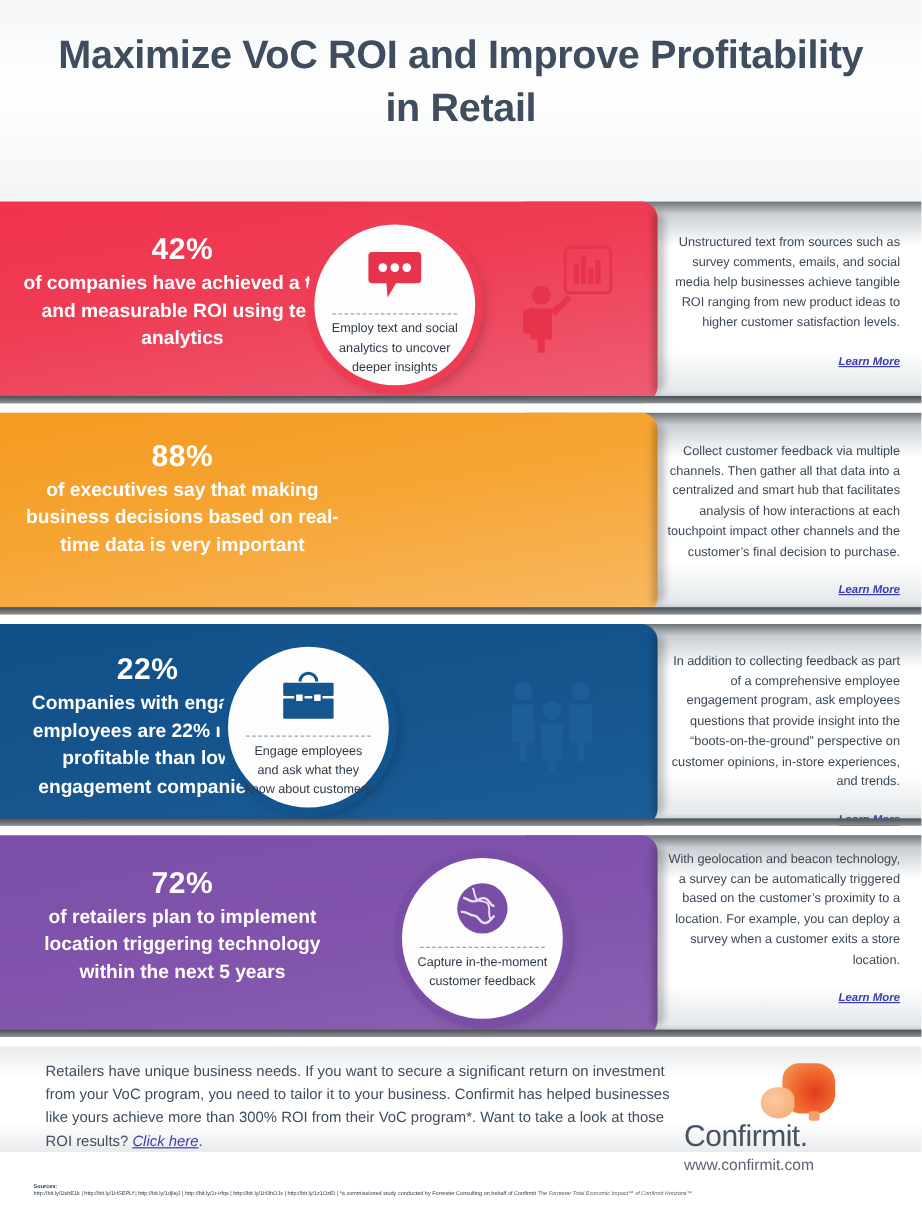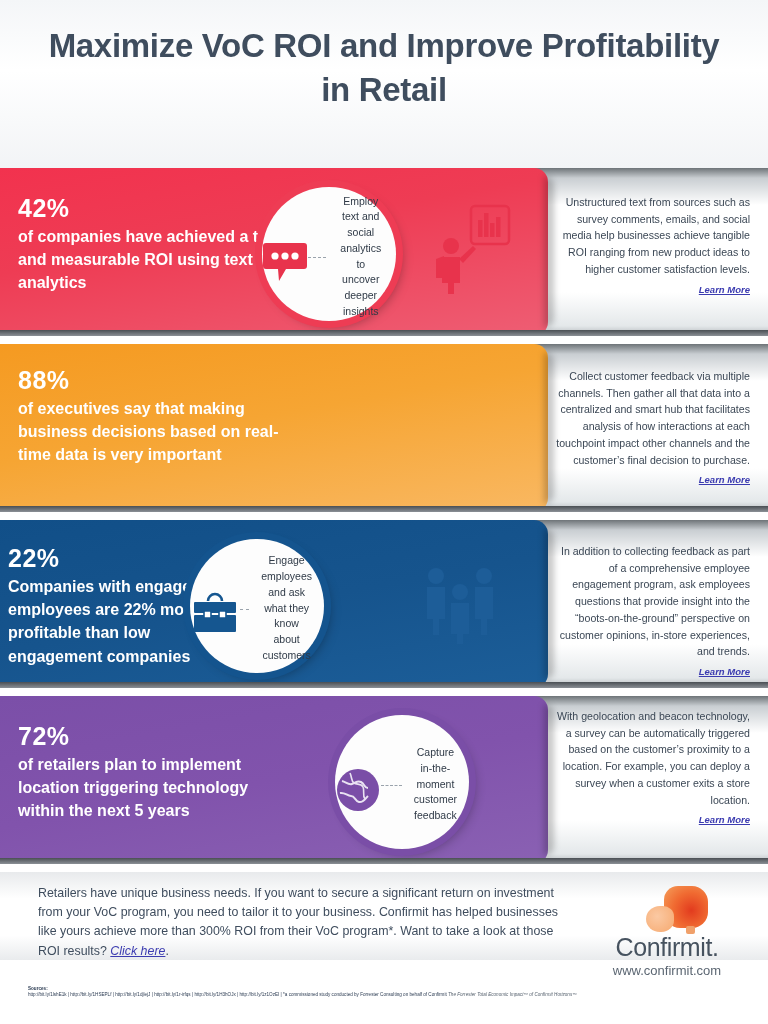--- a/index.html
+++ b/index.html
@@ -42,65 +42,65 @@
     position:absolute; right:0; top:0; width:330px; height:100%;
     background: linear-gradient(180deg,#6e7478 0%,#c9ced2 6%,#ffffff 22%,#ffffff 74%,#e4e8ea 94%,#aeb4b8 100%);
   }
   .band-sep {
     position:absolute; left:0; right:0; height:6px;
     background: linear-gradient(180deg,#4a4f54,#8b9096);
   }
 
   .stat {
     position:absolute; left:18px; top:26px; width:268px;
-    color:#ffffff;
+    text-align:center; color:#ffffff;
   }
   .stat-num { font-size:25px; font-weight:bold; letter-spacing:0.5px; }
   .stat-desc { font-size:16px; line-height:1.45; margin-top:2px; font-weight:600;}
 
   
   .circle {
     position:absolute; width:134px; height:134px; border-radius:50%;
     background:#fdfdfd;
-    display:flex; flex-direction:row; align-items:center; justify-content:flex-start;
+    display:flex; flex-direction:column; align-items:center; justify-content:flex-start;
   }
   .circle-lbl {
     font-size:10.5px; line-height:1.5; text-align:center; color:#2f3a47;
     padding:0 12px; margin-top:5px;
   }
   .circle-div {
     width:104px; height:0; border-top:1px dashed #9aa3ac; margin-top:6px;
   }
   .circle-icon { margin-top:16px; height:52px; display:flex; align-items:center;}
 
   .side-icon { position:absolute; }
 
   .body-txt {
     position:absolute; right:18px; width:195px;
     font-size:10.6px; line-height:1.58; color:#3b4755;text-align:right;
   }
   .learn {
-    display:inline-block; margin-top:4px;
+    display:inline-block; margin-top:16px;
     font-size:9.5px; font-style:italic; font-weight:bold;
     color:#3b3bb0; text-decoration:underline; cursor:pointer;
   }
 
   
   .footer {
     position:absolute; left:0; top:872px; width:768px; height:88px;
     background: linear-gradient(180deg,#e8eaec 0%,#ffffff 30%,#ffffff 72%,#e9ebed 100%);
   }
   .footer-txt {
     position:absolute; left:38px; top:12px; width:540px;
     font-size:12.4px; line-height:1.55; color:#3f4d5e;
   }
   .footer-link {
     color:#3b3bb0; font-style:italic; text-decoration:underline; cursor:pointer;
   }
-  .logo { position:absolute; right:16px; top:14px; width:170px; text-align:center; }
+  .logo { position:absolute; right:28px; top:14px; width:170px; text-align:left; }
   .logo-mark { position:relative; height:44px; }
   .blob-a{
     position:absolute; right:44px; top:0; width:44px;height:42px;border-radius:14px 16px 16px 16px;
     background:radial-gradient(circle at 62% 58%, #e23b1e 0%, #f06a31 48%, #f5a05c 100%);
   }
   .blob-b{
     position:absolute; right:78px; top:20px; width:28px;height:26px;border-radius:50% 40% 45% 50%;
     background:radial-gradient(circle at 40% 40%, #fbc9a3 0%, #f6a96f 100%);
   }
   .blob-c{

